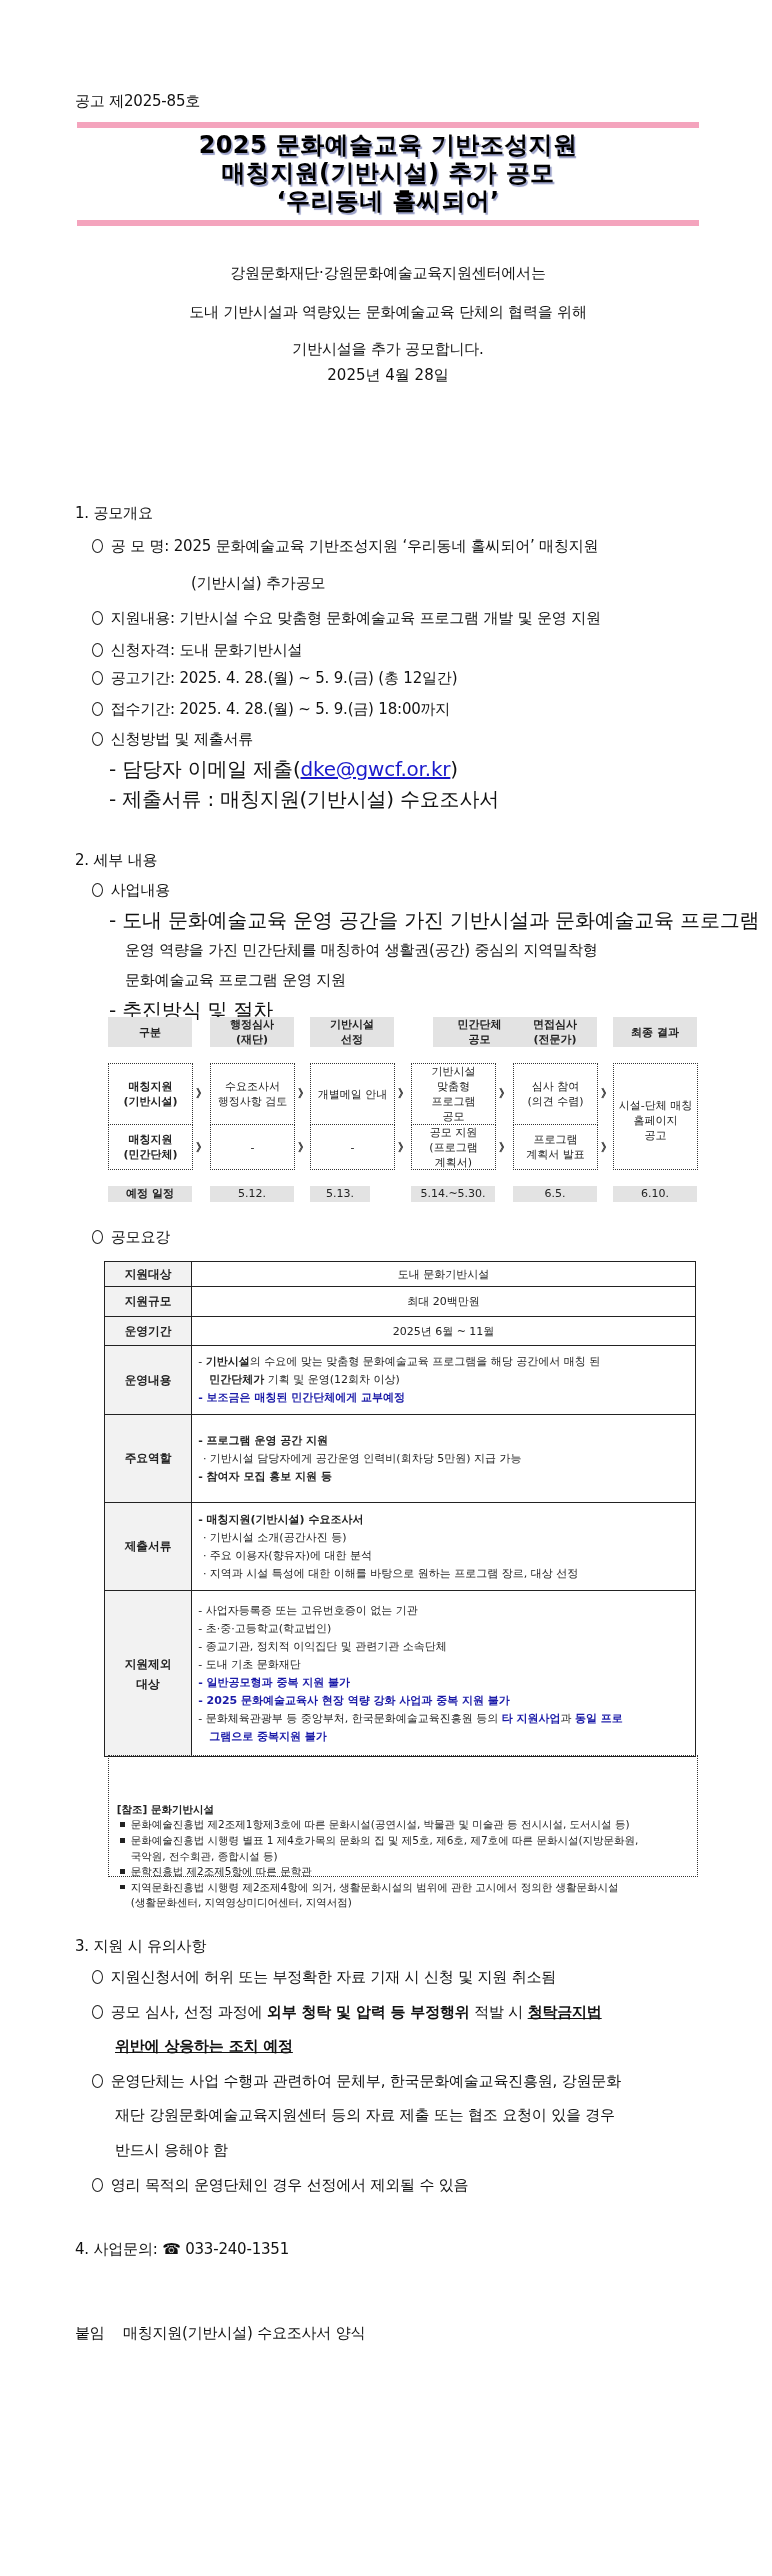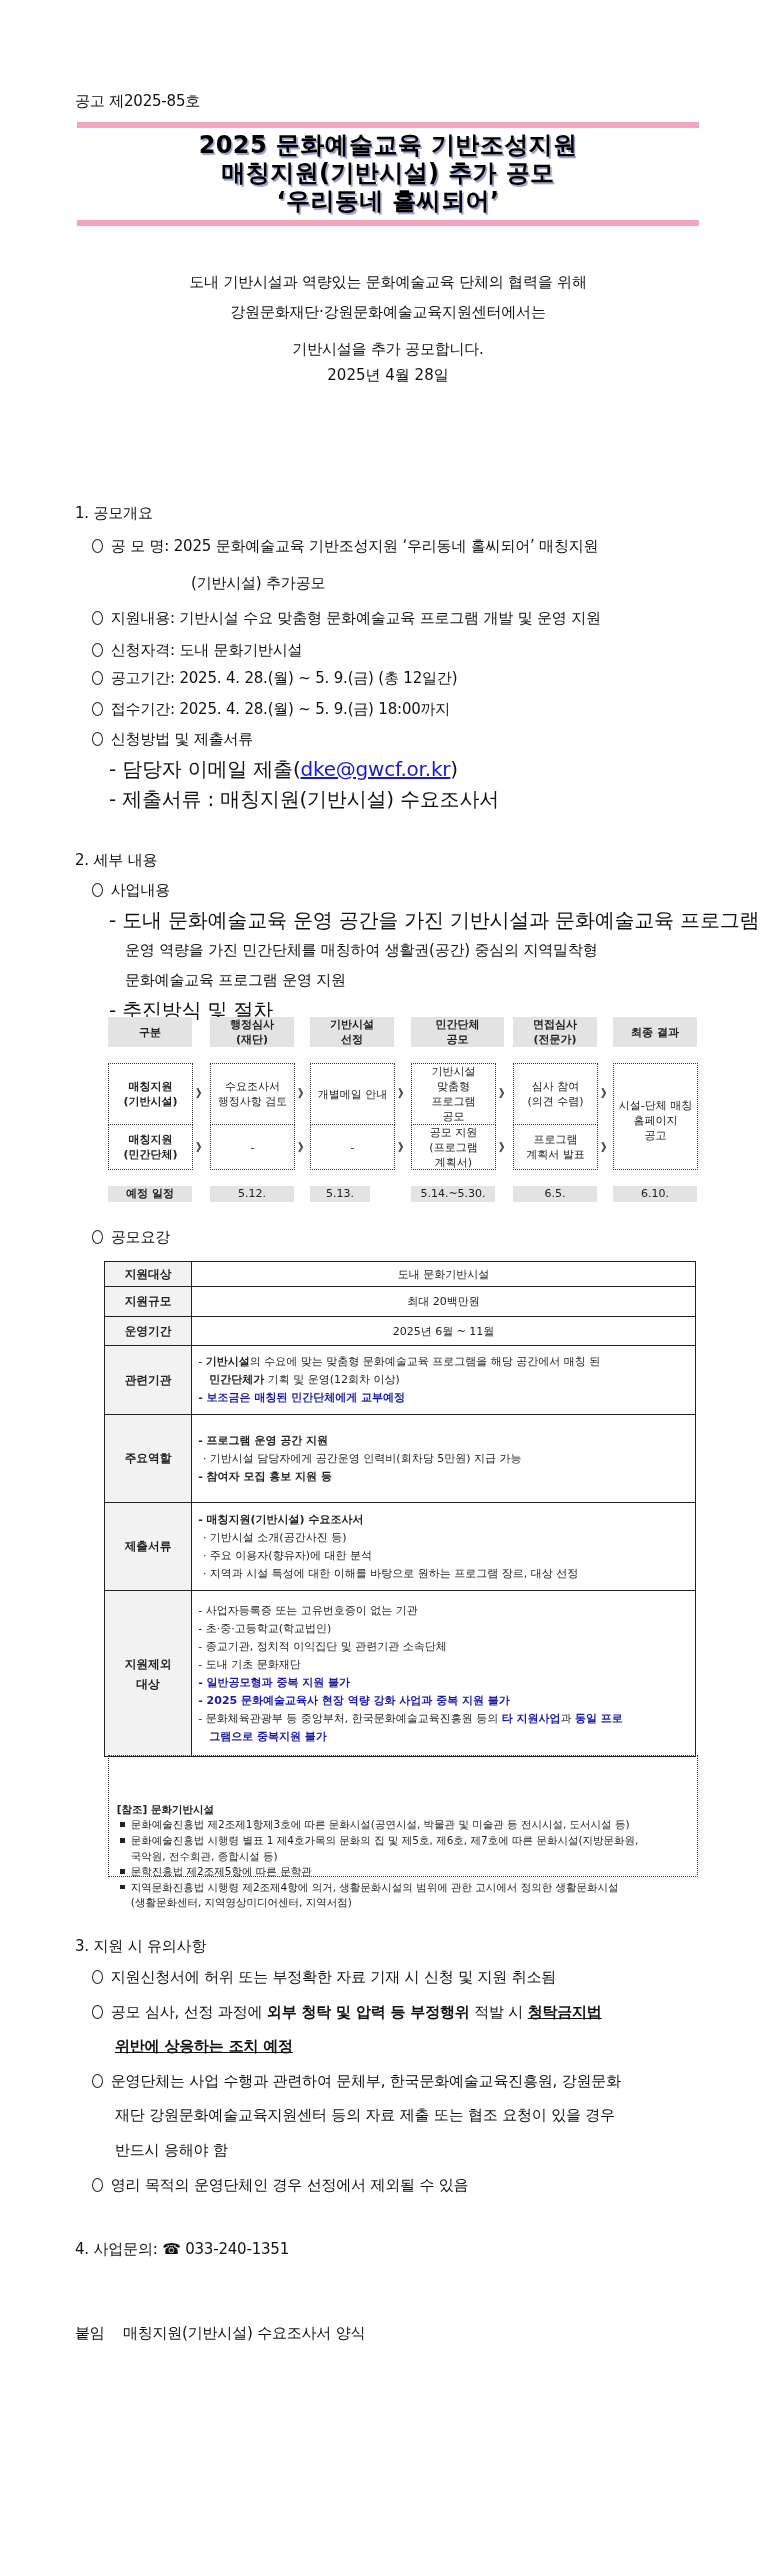--- a/index.html
+++ b/index.html
@@ -60,22 +60,22 @@
 <div class="abs txt notice-no">공고 제2025-85호</div>
 <div class="abs pink-bar" style="top:122px"></div>
 <div class="abs title">
   <div>2025 문화예술교육 기반조성지원</div>
   <div>매칭지원(기반시설) 추가 공모</div>
   <div>‘우리동네 홀씨되어’</div>
 </div>
 <div class="abs pink-bar" style="top:220px"></div>
 
 <div class="abs intro" style="top:263px">
+  <div style="line-height:39px;margin-top:-9.3px">강원문화재단·강원문화예술교육지원센터에서는</div>
   <div style="line-height:39px">도내 기반시설과 역량있는 문화예술교육 단체의 협력을 위해</div>
-  <div style="line-height:39px;margin-top:-9.3px">강원문화재단·강원문화예술교육지원센터에서는</div>
   <div style="line-height:34px">기반시설을 추가 공모합니다.</div>
 </div>
 <div class="abs date" style="top:353px">2025년  4월  28일</div>
 
 <div class="abs txt h1" style="top:504px">1. 공모개요</div>
 <div class="abs txt item" style="top:537px">
   <span class="circ"></span><span>공 모 명:</span> <span>2025 문화예술교육 기반조성지원 ‘우리동네 홀씨되어’ 매칭지원</span>
 </div>
 <div class="abs txt" style="left:191px;top:574px">(기반시설) 추가공모</div>
 <div class="abs txt item" style="top:609px">
@@ -106,21 +106,21 @@
 <div class="abs txt" style="left:125px;top:941px">운영 역량을 가진 민간단체를 매칭하여 생활권(공간) 중심의 지역밀착형</div>
 <div class="abs txt" style="left:125px;top:971px">문화예술교육 프로그램 운영 지원</div>
 <div class="abs txt sub" style="top:985px;margin-top:16.4px">- 추진방식 및 절차</div>
 
 <div>
   <div class="proc-head" style="left:108px;top:1017px;width:84px;height:30px">구분</div>
   <div class="proc-head" style="left:210px;top:1017px;width:84px;height:30px;white-space:pre">행정심사
 (재단)</div>
   <div class="proc-head" style="left:310px;top:1017px;width:84px;height:30px;white-space:pre">기반시설
 선정</div>
-  <div class="proc-head" style="left:411px;top:1017px;width:93px;height:30px;white-space:pre">민간단체
+  <div class="proc-head" style="left:433px;top:1017px;width:93px;height:30px;white-space:pre">민간단체
 공모</div>
   <div class="proc-head" style="left:513px;top:1017px;width:84px;height:30px;white-space:pre">면접심사
 (전문가)</div>
   <div class="proc-head" style="left:613px;top:1017px;width:84px;height:30px">최종 결과</div>
 
   <div class="proc-box lbl" style="left:108px;top:1063px;width:85px;height:62px;white-space:pre">매칭지원
 (기반시설)</div>
   <div class="proc-box" style="left:210px;top:1063px;width:85px;height:62px;white-space:pre">수요조사서
 행정사항 검토</div>
   <div class="proc-box" style="left:310px;top:1063px;width:85px;height:62px;white-space:pre">개별메일 안내</div>
@@ -176,21 +176,21 @@
   </tr>
   <tr style="height:30px">
     <td class="th">지원규모</td>
     <td class="c">최대 20백만원</td>
   </tr>
   <tr style="height:29px">
     <td class="th">운영기간</td>
     <td class="c">2025년 6월 ~ 11월</td>
   </tr>
   <tr style="height:69px">
-    <td class="th">관련기관</td>
+    <td class="th">운영내용</td>
     <td class="l">
       <div class="tl"><span>- </span><span class="bold">기반시설</span><span>의 수요에 맞는 맞춤형 문화예술교육 프로그램을 해당 공간에서 매칭 된</span></div>
       <div class="tl ind"><span class="bold">민간단체가</span><span> 기획 및 운영(12회차 이상)</span></div>
       <div class="tl blue bold">- 보조금은 매칭된 민간단체에게 교부예정</div>
     </td>
   </tr>
   <tr style="height:88px">
     <td class="th">주요역할</td>
     <td class="l">
       <div class="tl bold">- 프로그램 운영 공간 지원</div>

